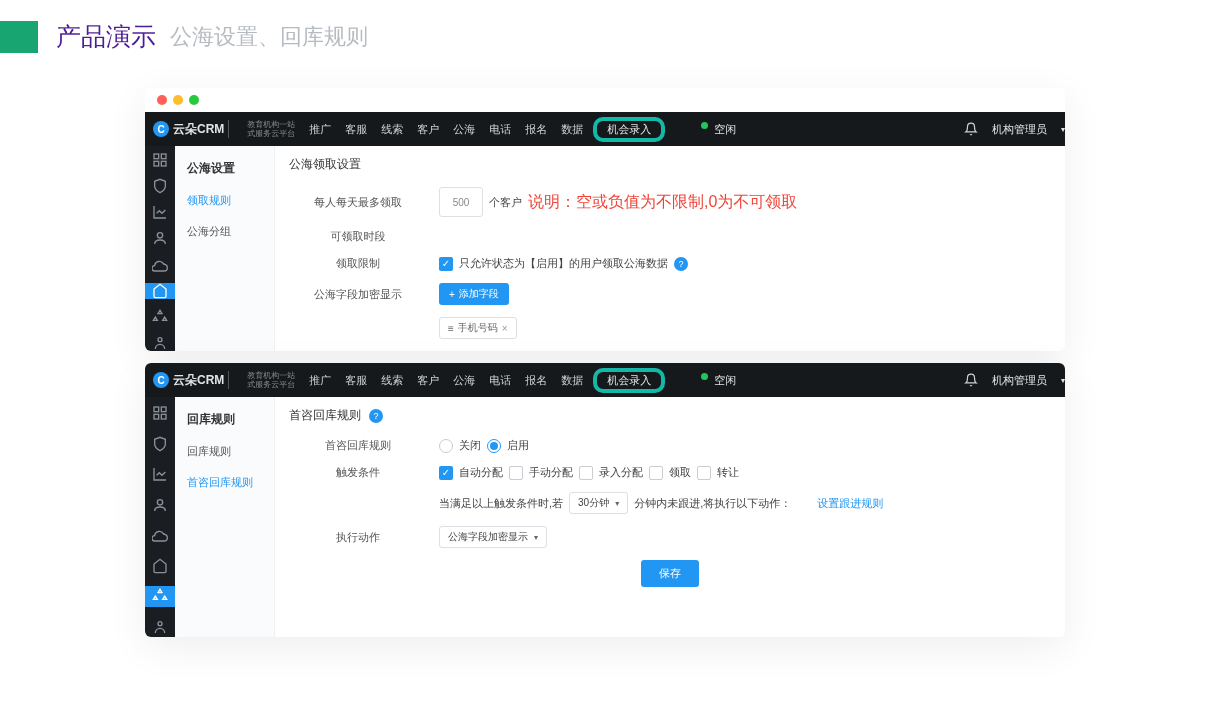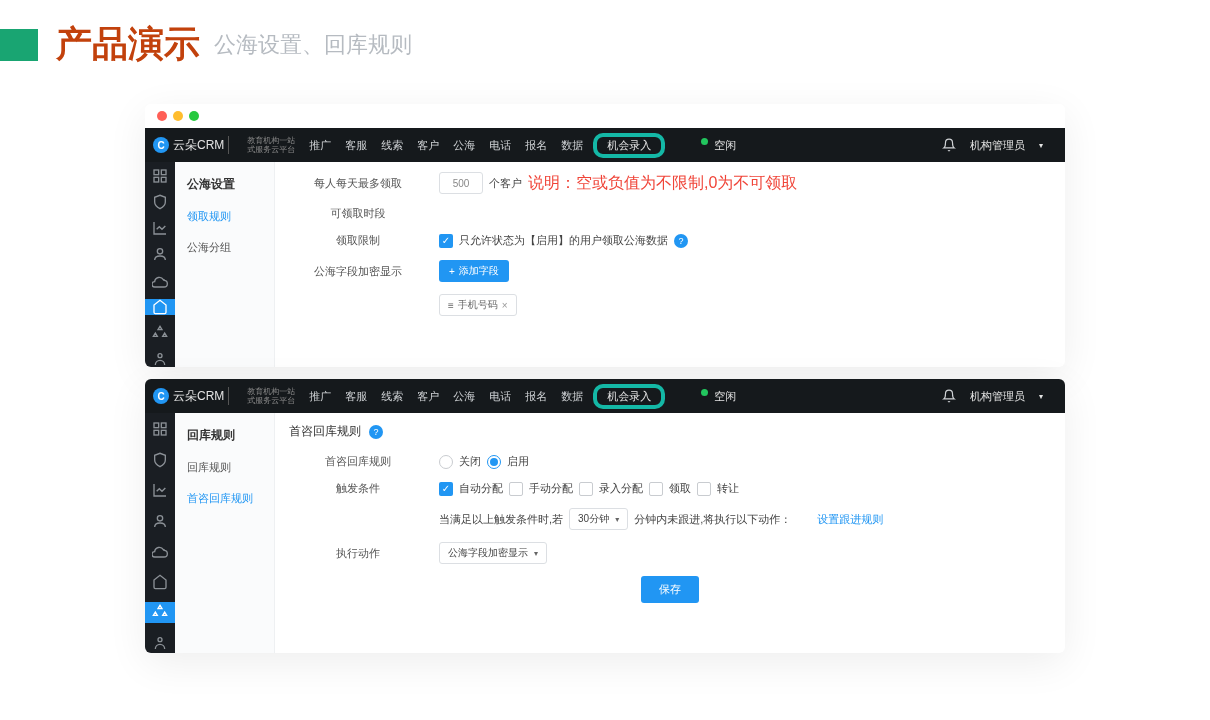--- a/index.html
+++ b/index.html
@@ -1,41 +1,41 @@
 <!DOCTYPE html>
 <html><head>
 <meta charset="utf-8">
 <style>
 *{box-sizing:border-box;margin:0;padding:0;font-family:"Microsoft YaHei","PingFang SC",Arial,sans-serif}
 body{background:#fff;width:1210px;height:720px;overflow:hidden;position:relative}
 .page-header{display:flex;align-items:center;padding:20px 0 20px 0}
 .green-block{width:38px;height:32px;background:#19a572}
-.title-bold{font-size:36px;font-weight:700;color:#c2410c;margin-left:18px}
+.title-bold{font-size:25px;font-weight:400;color:#4c1d95;margin-left:18px}
 .title-grey{font-size:22px;color:#b6bbc1;margin-left:14px;font-weight:400}
 
 .card-wrap{position:relative;margin-left:145px;margin-top:15px;width:920px}
 .card{background:#fff;border-radius:6px;box-shadow:0 10px 40px rgba(0,0,0,0.07);overflow:hidden;position:absolute;width:920px}
 .card1{top:0}
 .card2{top:275px}
 
 .mac-bar{height:24px;display:flex;align-items:center;padding-left:12px;gap:6px;background:#fff}
 .mac-dot{width:10px;height:10px;border-radius:50%}
 .red{background:#ff5f56}.yellow{background:#ffbd2e}.green{background:#27c93f}
 
 .topnav{height:34px;background:#15191c;display:flex;align-items:center;color:#e3e3e3;font-size:11px}
 .brand{display:flex;align-items:center;padding:0 8px;gap:4px}
 .brand-c{width:16px;height:16px;border-radius:50%;background:#2196f3;color:#fff;font-weight:700;display:flex;align-items:center;justify-content:center;font-size:10px}
-.brand-name{font-size:12px;font-weight:400}
+.brand-name{font-size:12px;font-weight:700}
 .brand-sub{font-size:8px;color:#888;line-height:9px;border-left:1px solid #555;padding-left:18px}
 .nav-items{display:flex;gap:14px;margin-left:6px}
 .nav-item{color:#cfd2d5;cursor:pointer}
 .nav-btn{border:4px solid #14b8a6;border-radius:10px;padding:1px 10px;margin-left:10px;cursor:pointer}
 .nav-status{margin-left:36px;display:flex;gap:6px}
 .sdot{width:7px;height:7px;border-radius:50%;background:#22c55e}
-.nav-right{margin-left:auto;display:flex;align-items:center;gap:14px;padding-right:22px}
+.nav-right{margin-left:auto;display:flex;align-items:center;gap:14px;padding-right:0}
 .bell{width:14px;height:14px}
 
 .body-row{display:flex;height:205px}
 .card2 .body-row{height:240px}
 
 .iconrail{width:30px;background:#1a1e23;display:flex;flex-direction:column;align-items:center;padding-top:6px;gap:10px}
 .rail-ic{width:16px;height:16px;opacity:.7}
 .rail-ic.active{opacity:1}
 .rail-cell{width:30px;height:26px;display:flex;align-items:center;justify-content:center}
 .rail-cell.active{background:#2196f3}
@@ -44,21 +44,21 @@
 .sm-title{font-size:12px;font-weight:600;color:#333;padding:8px 12px}
 .sm-item{font-size:11px;color:#555;padding:8px 12px;cursor:pointer}
 .sm-item.active{color:#2196f3}
 
 .content{flex:1;padding:10px 14px;font-size:11px;color:#444}
 .ct-title{font-size:12px;color:#333;margin-bottom:14px;display:flex;align-items:center;gap:8px}
 
 .form-row{display:flex;align-items:center;margin-bottom:12px}
 .flabel{width:150px;text-align:center;color:#555;padding-right:12px;font-size:11px}
 .fbody{display:flex;align-items:center;gap:6px;flex-wrap:wrap}
-.inp{border:1px solid #dcdfe3;border-radius:3px;height:22px;padding:4px 6px;font-size:10px;color:#888;background:#fff}
+.inp{border:1px solid #dcdfe3;border-radius:3px;height:30px;padding:4px 6px;font-size:10px;color:#888;background:#fff}
 .inp.sm{width:44px;text-align:center}
 .inp.time{width:56px;text-align:center;color:#bbb}
 .txt-red{color:#f04438;font-size:16px}
 .chk{width:14px;height:14px;background:#2196f3;border-radius:2px;display:inline-flex;align-items:center;justify-content:center;color:#fff;font-size:10px}
 .chk.empty{background:#fff;border:1px solid #c9ccd0}
 .btn-blue{background:#2196f3;color:#fff;border-radius:3px;padding:4px 10px;font-size:10px;cursor:pointer;display:inline-flex;align-items:center;gap:4px}
 .help{width:14px;height:14px;border-radius:50%;background:#2196f3;color:#fff;font-size:9px;display:inline-flex;align-items:center;justify-content:center}
 .chip{border:1px solid #dcdfe3;border-radius:3px;padding:3px 8px;font-size:10px;display:inline-flex;align-items:center;gap:4px;color:#666}
 .chip .x{color:#999;cursor:pointer}
 
@@ -165,20 +165,21 @@
               <path d="M5 21c0-4 3-7 7-7s7 3 7 7"></path>
             </svg>
           </div>
     </div>
     <div class="sidemenu">
       <div class="sm-title">公海设置</div>
       <div class="sm-item active">领取规则</div>
       <div class="sm-item">公海分组</div>
     </div>
     <div class="content">
+      <div class="ct-title">公海领取设置</div>
       <div class="form-row">
         <div class="flabel">每人每天最多领取</div>
         <div class="fbody">
           <input class="inp sm" value="500" style="">
           <span>个客户</span>
           <span class="txt-red"><span>说明：</span><span>空或负值为不限制,0为不可领取</span></span>
         </div>
       </div>
       <div class="form-row">
         <div class="flabel">可领取时段</div>

